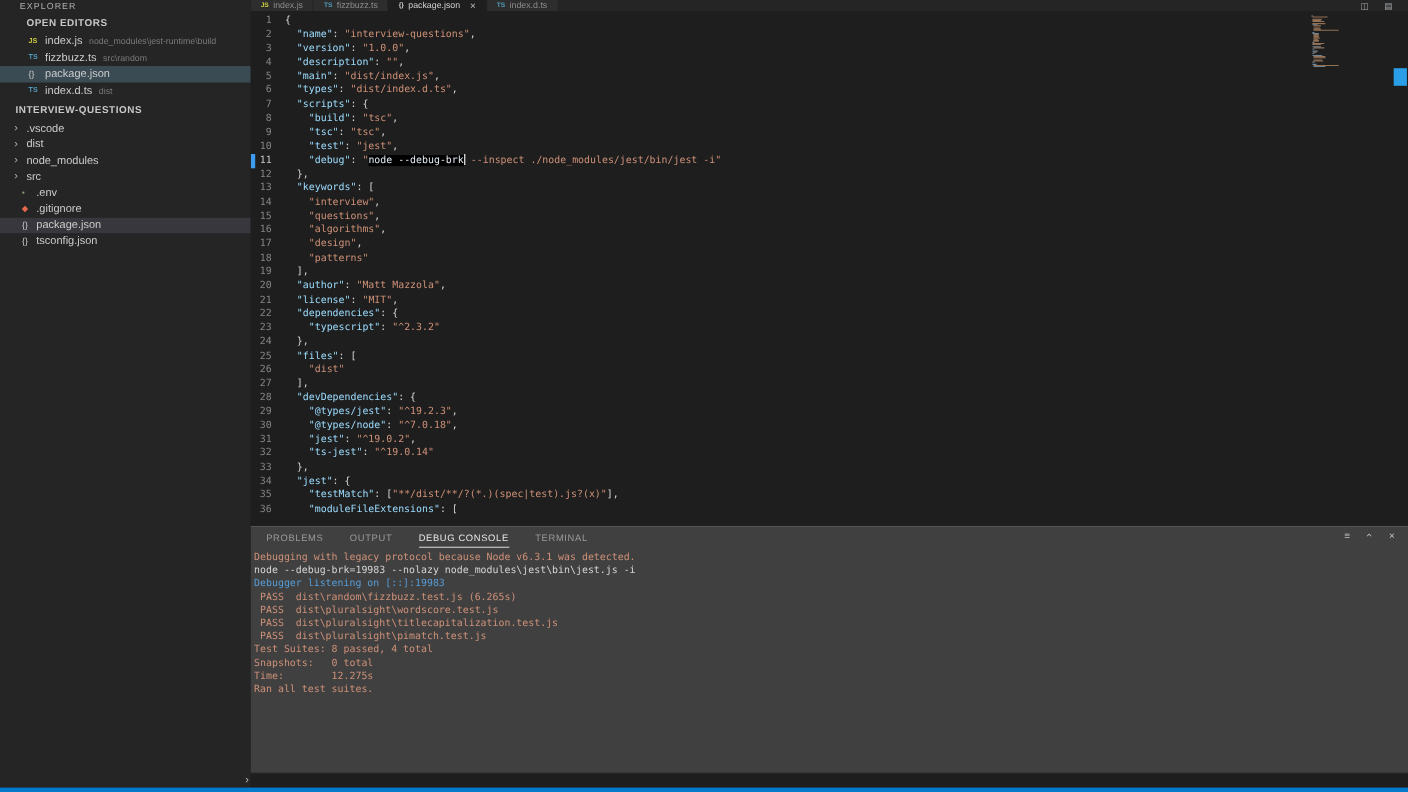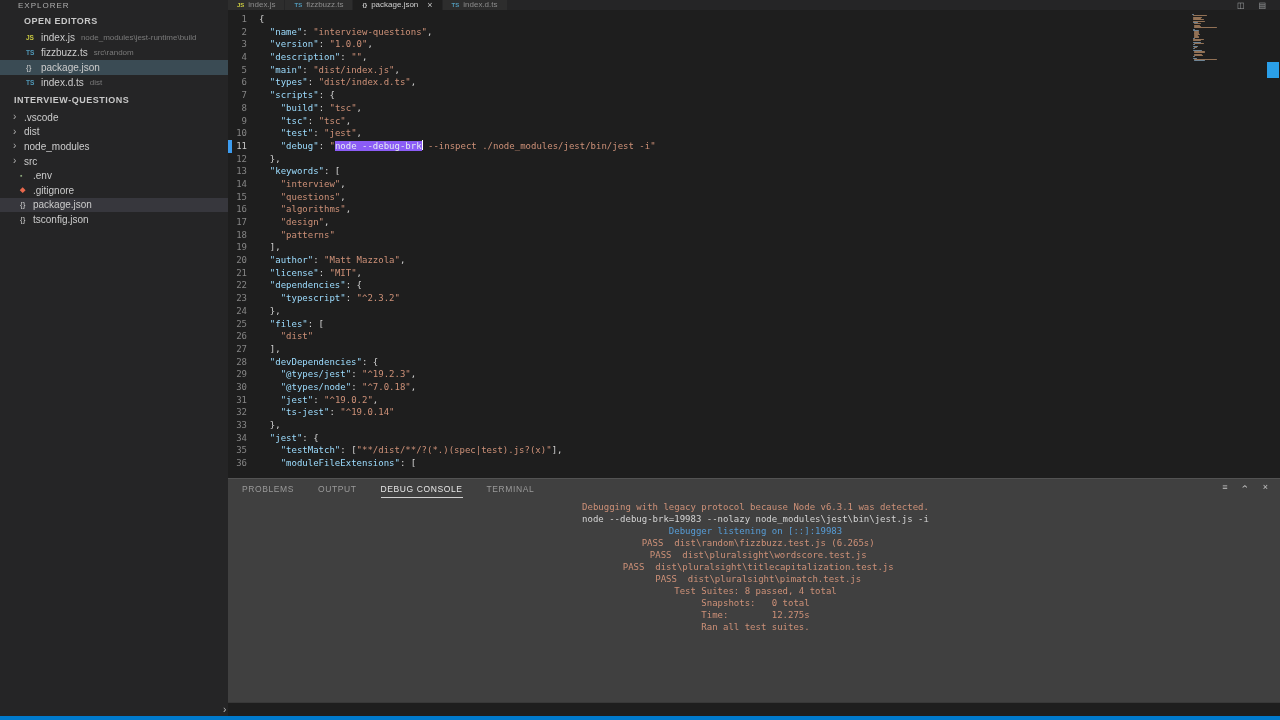--- a/index.html
+++ b/index.html
@@ -41,36 +41,36 @@
   .tclose { margin-left:5px; font-size:9px; line-height:8px; color:#c0c0c0; }
   .tabbar-actions { position:absolute; right:14px; top:0; height:10px; display:flex; gap:14px; align-items:center; color:#9da0a2; font-size:8px; }
 
   .editor { position:relative; height:468px; background:#1e1e1e; overflow:hidden; }
   .code { padding-top:3px; }
   .code-line { display:flex; height:12.7px; }
   .ln { width:19px; text-align:right; margin-right:12px; flex:none; font-family:"DejaVu Sans Mono", monospace; font-size:9px; line-height:12.7px; color:#858585; }
   .ln.active { color:#c6c6c6; }
   .ltext { font-family:"DejaVu Sans Mono", monospace; font-size:9px; line-height:12.7px; white-space:pre; }
   .t-p { color:#d4d4d4; } .t-k { color:#9cdcfe; } .t-s { color:#ce9178; }
-  .t-sel { color:#e3eaf1; background:#8b5cf6; }
+  .t-sel { color:#e3eaf1; background:#000000; }
   .t-cur { display:inline-block; width:0; border-left:1px solid #ffffff; height:10px; vertical-align:-1.5px; }
   .gutter-marker { position:absolute; left:0; top:130px; width:4px; height:13px; background:#3c9cf0; }
   .minimap { position:absolute; right:62px; top:4px; width:26px; height:64px; }
   .mm-bar { position:absolute; height:1.1px; border-radius:.5px; }
   .overview-marker { position:absolute; right:1px; top:52px; width:12px; height:16px; background:#2a9fe8; }
 
   
   .panel { height:224px; background:#404040; border-top:1px solid rgba(128,128,128,.3); }
   .panel-header { position:relative; height:19px; display:flex; align-items:flex-end; padding-left:2px; }
   .panel-tab { margin:0 12px; font-size:8.5px; letter-spacing:.6px; color:#9a9a9a; padding-bottom:3px; cursor:pointer; white-space:nowrap; }
   .panel-tab.active { color:#e7e7e7; border-bottom:1px solid #cfcfcf; }
   .panel-actions { position:absolute; right:12px; top:2px; display:flex; gap:16px; align-items:center; color:#c5c5c5; font-size:9px; }
   .panel-actions span { cursor:pointer; }
   .chev-up { display:inline-block; transform:rotate(-90deg); font-size:10px; }
-  .console { padding:3px 0 0 3px;text-align:center; }
+  .console { padding:3px 0 0 3px; }
   .console-line { font-family:"DejaVu Sans Mono", monospace; font-size:9px; line-height:12px; white-space:pre; }
   .c-tan { color:#ce9178; } .c-gray { color:#d4d4d4; } .c-blue { color:#569cd6; }
 
   .console-input { height:14px; display:flex; align-items:center; border-top:1px solid #383838; }
   .prompt { color:#bdbdbd; font-size:10px; line-height:10px; margin-left:-5px; }
 
   .statusbar { position:absolute; left:0; top:716px; width:1280px; height:4px; background:#007acc; }
 </style>
 </head>
 <body>

